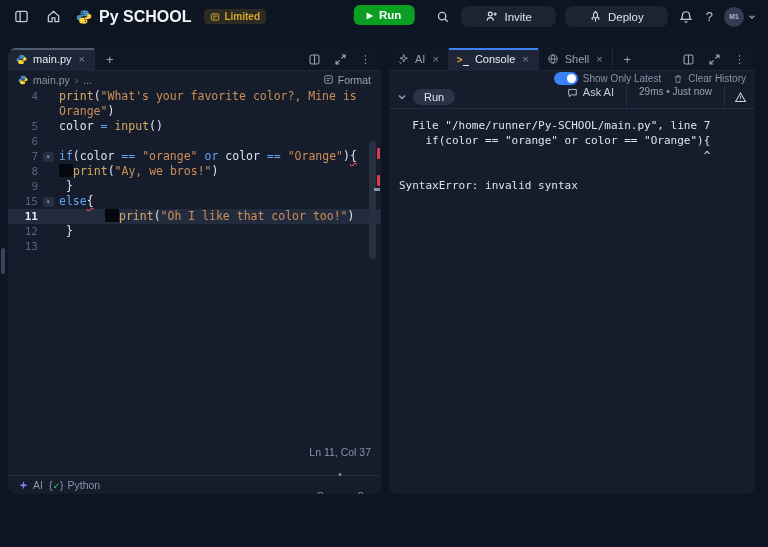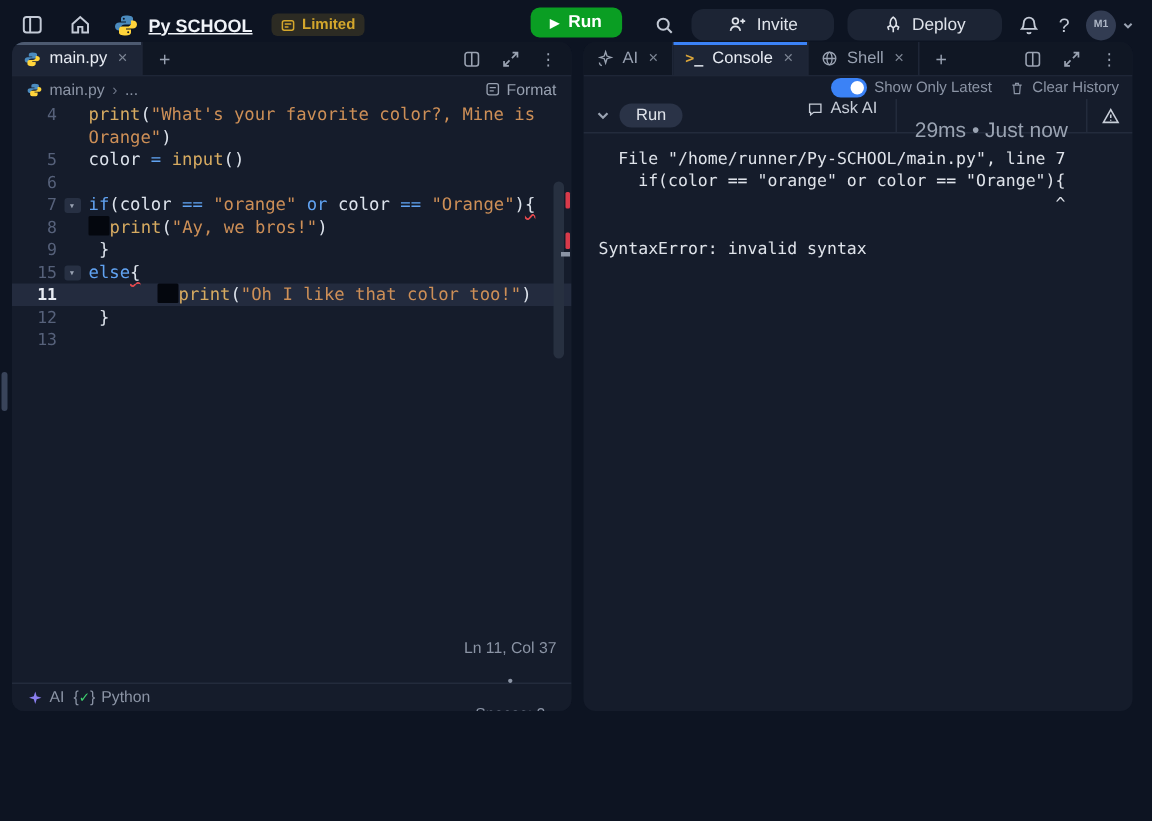--- a/index.html
+++ b/index.html
@@ -4,32 +4,32 @@
 <style>
   * { margin:0; padding:0; box-sizing:border-box; }
   html,body { width:768px; height:547px; overflow:hidden; }
   body { background:#0d1422; font-family:"Liberation Sans", sans-serif; color:#dfe3ea; position:relative; }
   svg { display:block; }
 
   
   .topbar { height:33px; display:flex; align-items:center; padding:0 12px; gap:13px; position:relative; }
   .icon-btn { background:none; border:none; color:#c3cad6; display:flex; align-items:center; justify-content:center; cursor:pointer; padding:2px; }
   .brand { display:flex; align-items:center; gap:7px; }
-  .brand-title { font-size:12px; font-weight:700; color:#f0f3f8;text-decoration:underline; }
+  .brand-title { font-size:16px; font-weight:700; color:#f0f3f8; }
   .badge-limited { display:flex; align-items:center; gap:4px; background:rgba(212,167,44,.16); color:#d4a72c; font-size:10px; font-weight:700; padding:2px 6px; border-radius:4px; }
   .run-btn { position:absolute; left:50%; transform:translateX(-50%); top:5px; background:#0a9e23; color:#fff; border:none; border-radius:6px; font-size:11.5px; font-weight:700; padding:4px 13px; display:flex; align-items:center; gap:6px; cursor:pointer; font-family:inherit; }
   .run-btn .tri { font-size:8px; }
   .topbar-right { margin-left:auto; display:flex; align-items:center; gap:9px; }
   .tb-btn { display:flex; align-items:center; gap:6px; background:#1c2434; border:none; border-radius:8px; color:#dfe3ea; font-size:11.5px; padding:4px 24px; cursor:pointer; font-family:inherit; }
   .help-q { font-size:13px; color:#c3cad6; }
   .avatar-wrap { display:flex; align-items:center; gap:4px; cursor:pointer; }
   .avatar { width:20px; height:20px; border-radius:50%; background:#323c52; color:#aeb7c6; font-size:7px; font-weight:700; display:flex; align-items:center; justify-content:center; }
 
   
-  .pane { position:absolute; top:28px; height:446px; background:#151c2b; border-radius:8px; overflow:hidden; }
+  .pane { position:absolute; top:48px; height:446px; background:#151c2b; border-radius:8px; overflow:hidden; }
   .pane-left { left:8px; width:373px; }
   .pane-right { left:389px; width:366px; }
 
   .tabstrip { height:23px; background:#101724; display:flex; align-items:stretch; border-bottom:1px solid #1e2637; }
   .tab { display:flex; align-items:center; gap:6px; padding:0 8px; font-size:11px; color:#98a1b1; border-right:1px solid #1e2637; position:relative; cursor:pointer; white-space:nowrap; }
   .tab.active { background:#1d2536; color:#e8ecf3; }
   .tab.active::before { content:""; position:absolute; top:0; left:0; right:0; height:2px; background:#4d5a70; }
   .pane-right .tab.active::before { background:#3b82f6; }
   .tab .x { color:#7d8695; font-size:11px; padding:0 1px; }
   .tab-plus { background:none; border:none; color:#98a1b1; font-size:13px; padding:0 11px; cursor:pointer; }
@@ -68,21 +68,21 @@
   
   .options-row { height:15px; display:flex; align-items:center; justify-content:flex-end; gap:12px; padding:0 9px; font-size:10px; color:#8b94a5; }
   .opt { display:flex; align-items:center; gap:5px; cursor:pointer;justify-content:space-between; }
   .toggle { width:24px; height:13px; border-radius:7px; background:#3b82f6; position:relative; }
   .toggle::after { content:""; position:absolute; right:2px; top:2px; width:9px; height:9px; border-radius:50%; background:#fff; }
   .run-row { height:23px; display:flex; align-items:center; border-bottom:1px solid #232b3c; padding-left:8px; }
   .run-pill { background:#2a3347; border:none; color:#dfe3ea; font-size:11px; border-radius:10px; padding:2px 11px; margin-left:6px; cursor:pointer; font-family:inherit; }
   .run-right { margin-left:auto; display:flex; align-items:flex-start; align-self:stretch; }
   .askai { display:flex; align-items:center; gap:5px; background:none; border:none; color:#c7cdd8; font-size:11px; padding:0 12px; cursor:pointer; font-family:inherit; }
   .vdiv { width:1px; align-self:stretch; background:#232b3c; }
-  .timing { font-size:14px; color:#9aa3b2; padding:0 12px; white-space:nowrap;margin-top:12px; }
+  .timing { font-size:10px; color:#9aa3b2; padding:0 12px; white-space:nowrap; }
   .warnbox { width:30px; align-self:stretch; display:flex; align-items:center; justify-content:center; color:#c7cdd8; }
   .console-out { padding:9px 10px; }
   .console-out pre { font-family:"DejaVu Sans Mono", monospace; font-size:11px; line-height:15px; color:#dfe3ea; }
 
   .console-icon { font-family:"DejaVu Sans Mono", monospace; font-size:10px; font-weight:700; color:#d9a53a; }
   .console-icon b { color:#e8ecf3; font-weight:700; }
 
   .edge-handle { position:absolute; left:1px; top:248px; width:4px; height:26px; background:#39445a; border-radius:3px; cursor:col-resize; }
 </style>
 </head>

